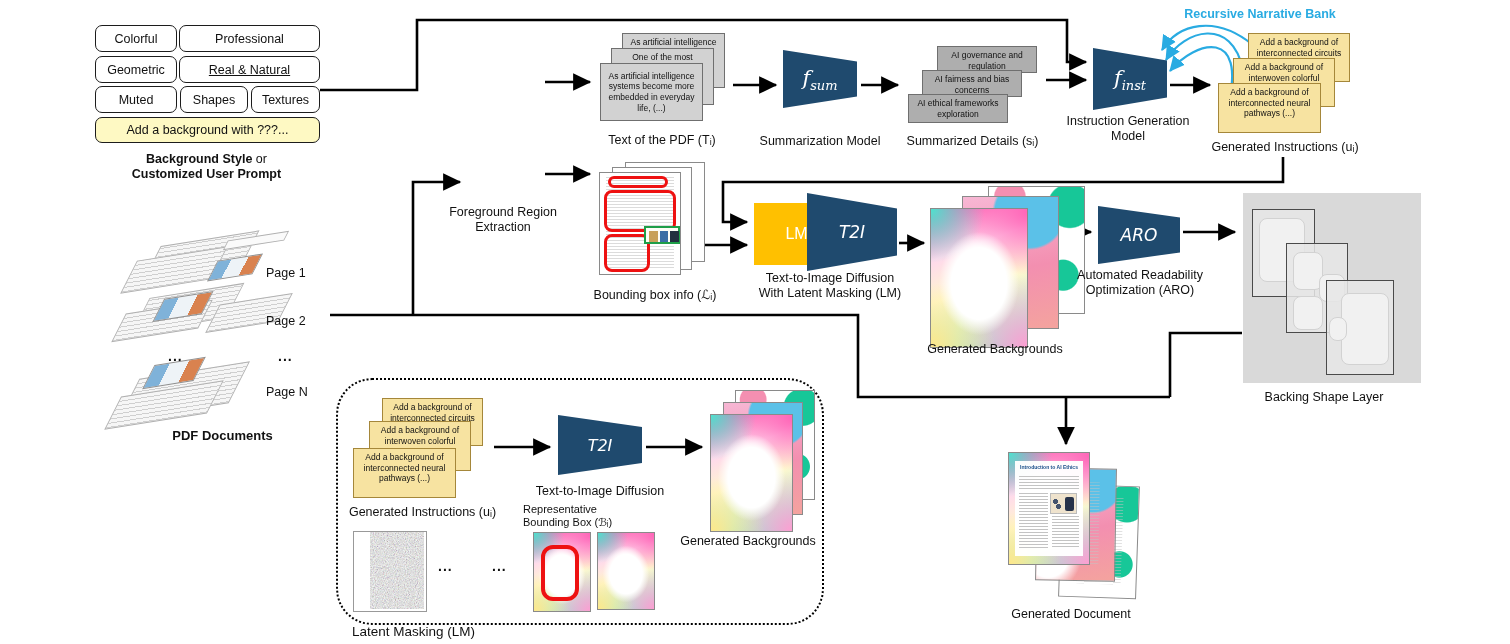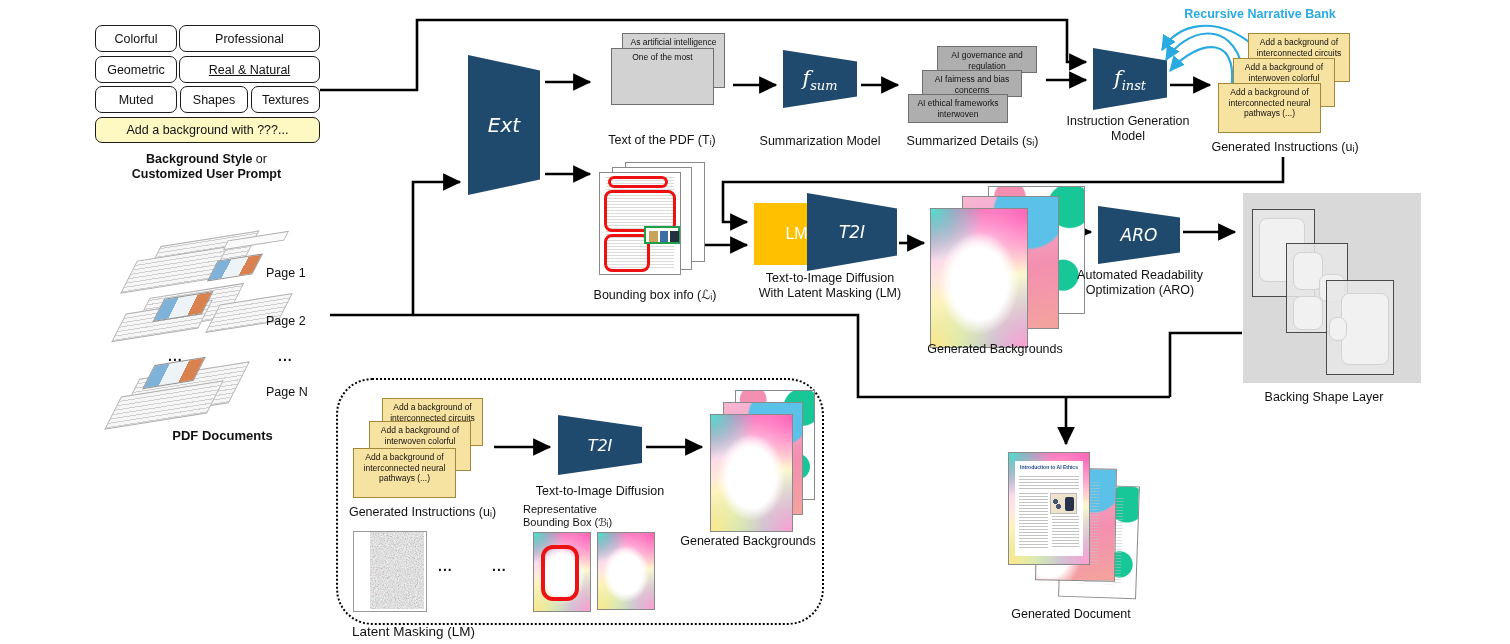--- a/index.html
+++ b/index.html
@@ -134,36 +134,37 @@
       <span>Textures</span>
     </div>
   <div class="tag gray" style="left:95px;top:117px;width:223px;height:24px;">
       <span>Add a background with ???...</span>
     </div>
   <div class="caption" style="left:95px;top:152px;width:223px;">
     <span class="bold">Background Style</span><span> or</span><br>
     <span class="bold">Customized User Prompt</span>
   </div>
 
-  <div class="funnel tallcut" style="left:468px;top:55px;width:72px;height:140px;">
-    <span class="flabel" style="font-size:20px;">Ext</span>
-  </div>
+  <div class="caption" style="left:428px;top:205px;width:150px;">Foreground Region Extraction</div>
 
   <div class="card lgray" style="left:622px;top:33px;width:103px;height:55px;"><span>As artificial intelligence</span></div>
   <div class="card lgray" style="left:611px;top:48px;width:103px;height:57px;"><span>One of the most</span></div>
+  <div class="card lgray" style="left:600px;top:63px;width:103px;height:58px;display:flex;align-items:center;">
+      <span>As artificial intelligence systems become more embedded in everyday life, (...)</span>
+    </div>
   <div class="caption" style="left:582px;top:133px;width:160px;">Text of the PDF (Tᵢ)</div>
 
   <div class="funnel" style="left:783px;top:50px;width:74px;height:58px;justify-content:center;">
     <span><span class="mathf">f</span><span class="mathsub">sum</span></span>
   </div>
   <div class="caption" style="left:740px;top:134px;width:160px;">Summarization Model</div>
 
   <div class="card mgray" style="left:937px;top:46px;width:100px;height:27px;"><span>AI governance and regulation</span></div>
   <div class="card mgray" style="left:922px;top:70px;width:100px;height:27px;"><span>AI fairness and bias concerns</span></div>
-  <div class="card mgray" style="left:908px;top:94px;width:100px;height:29px;"><span>AI ethical frameworks interwoven</span></div>
+  <div class="card mgray" style="left:908px;top:94px;width:100px;height:29px;"><span>AI ethical frameworks exploration</span></div>
   <div class="caption" style="left:885px;top:134px;width:175px;">Summarized Details (sᵢ)</div>
 
   <div class="funnel" style="left:1093px;top:48px;width:74px;height:62px;">
     <span><span class="mathf">f</span><span class="mathsub">inst</span></span>
   </div>
   <div class="caption" style="left:1048px;top:114px;width:160px;">
     <span>Instruction Generation</span><br>
     <span>Model</span>
   </div>
 

